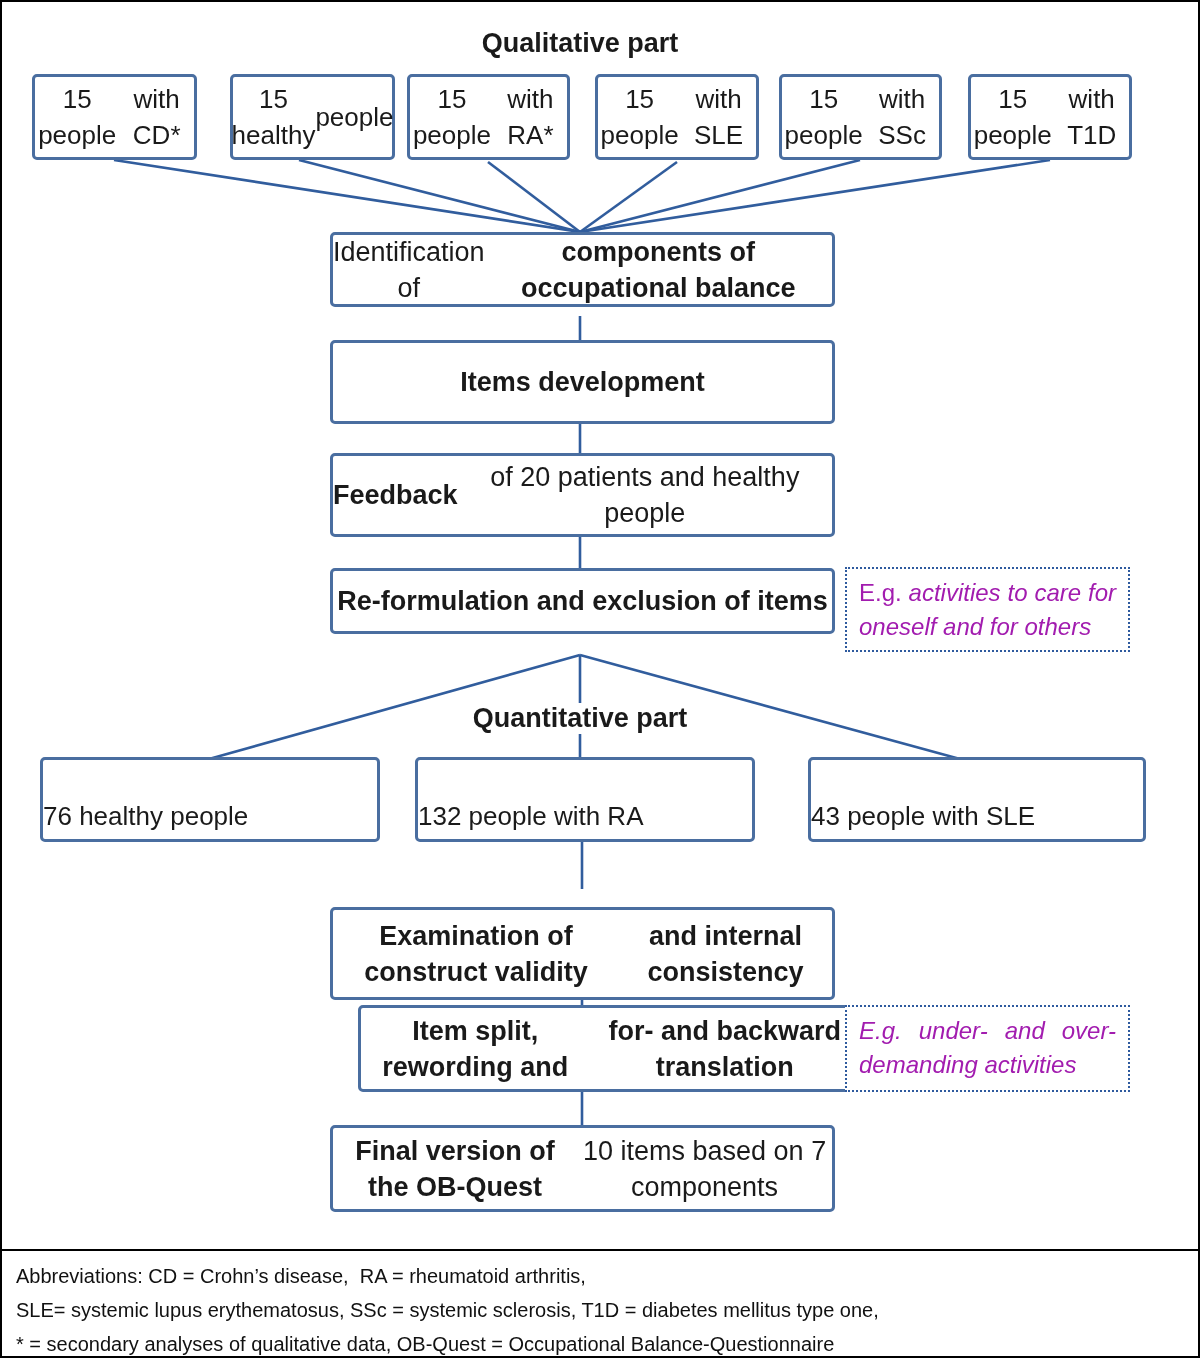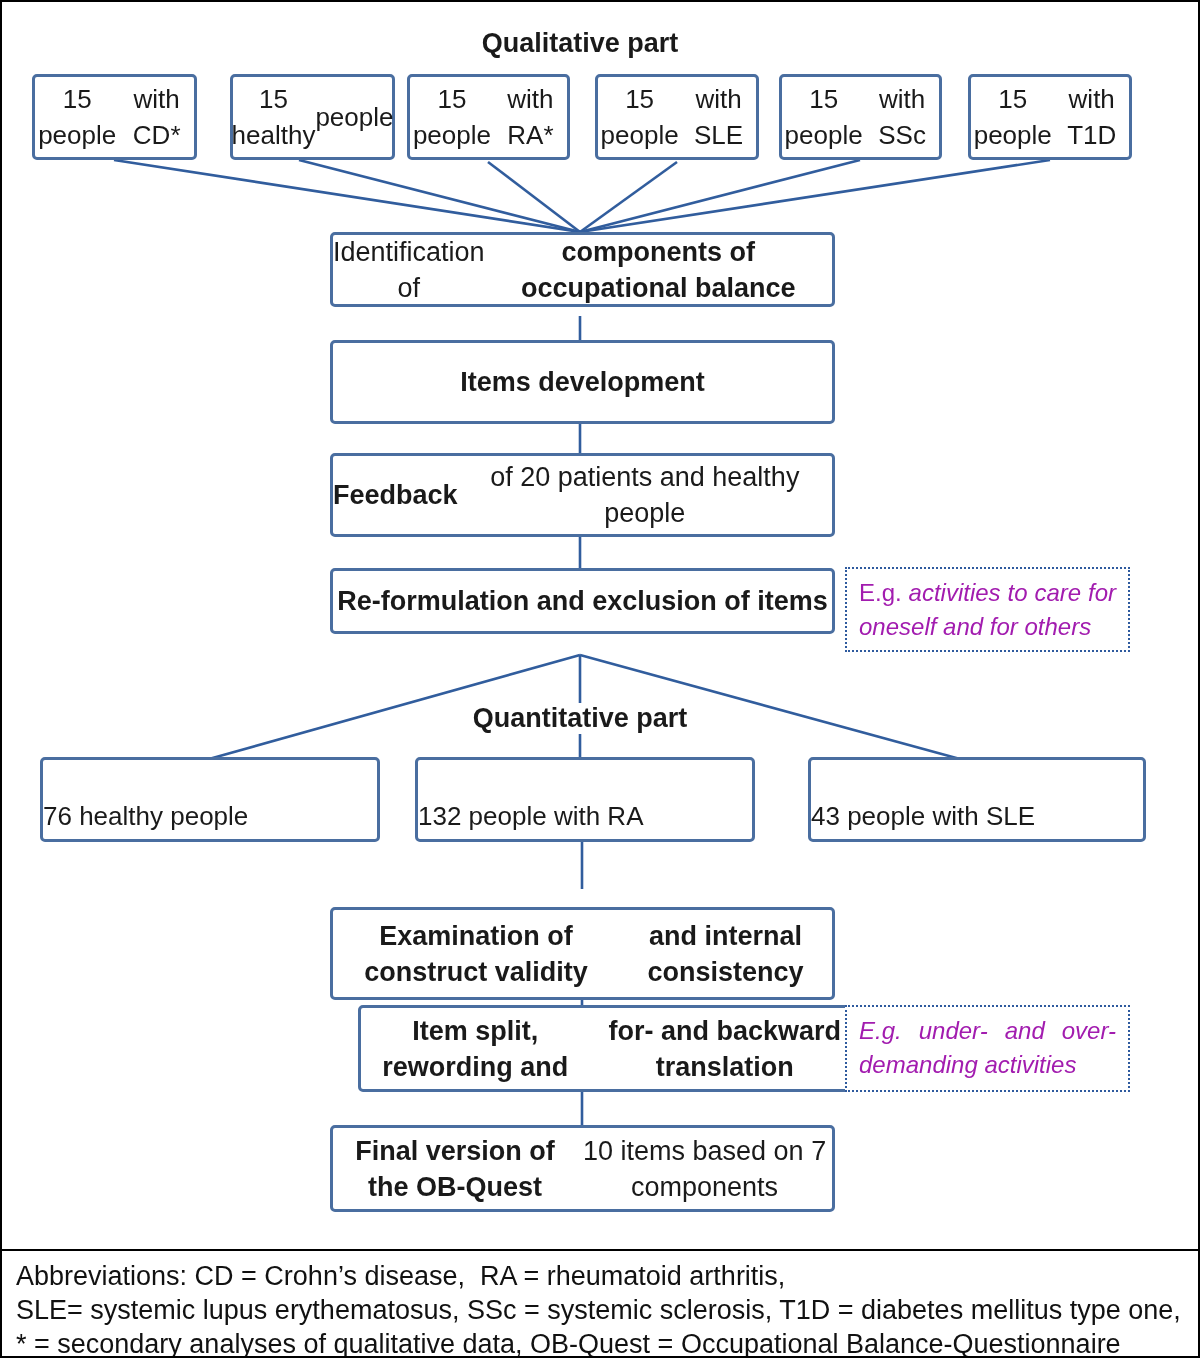--- a/index.html
+++ b/index.html
@@ -62,21 +62,21 @@
   }
   .dashed-box .ex-text { font-style: italic; }
   .dashed-box.all-italic { font-style: italic; }
   .footer {
     position: absolute;
     left: 0; right: 0;
     top: 1247px; bottom: 0;
     box-sizing: border-box;
     border-top: 2px solid #000000;
     padding: 8px 14px 0 14px;
-    font-size: 27px;
+    font-size: 20px;
     line-height: 34px;
     color: #111111;
     text-align: left;
     background: #ffffff;
   }
   .footer .f-line { display: block; white-space: pre-wrap; }
 </style>
 </head>
 <body>
 

